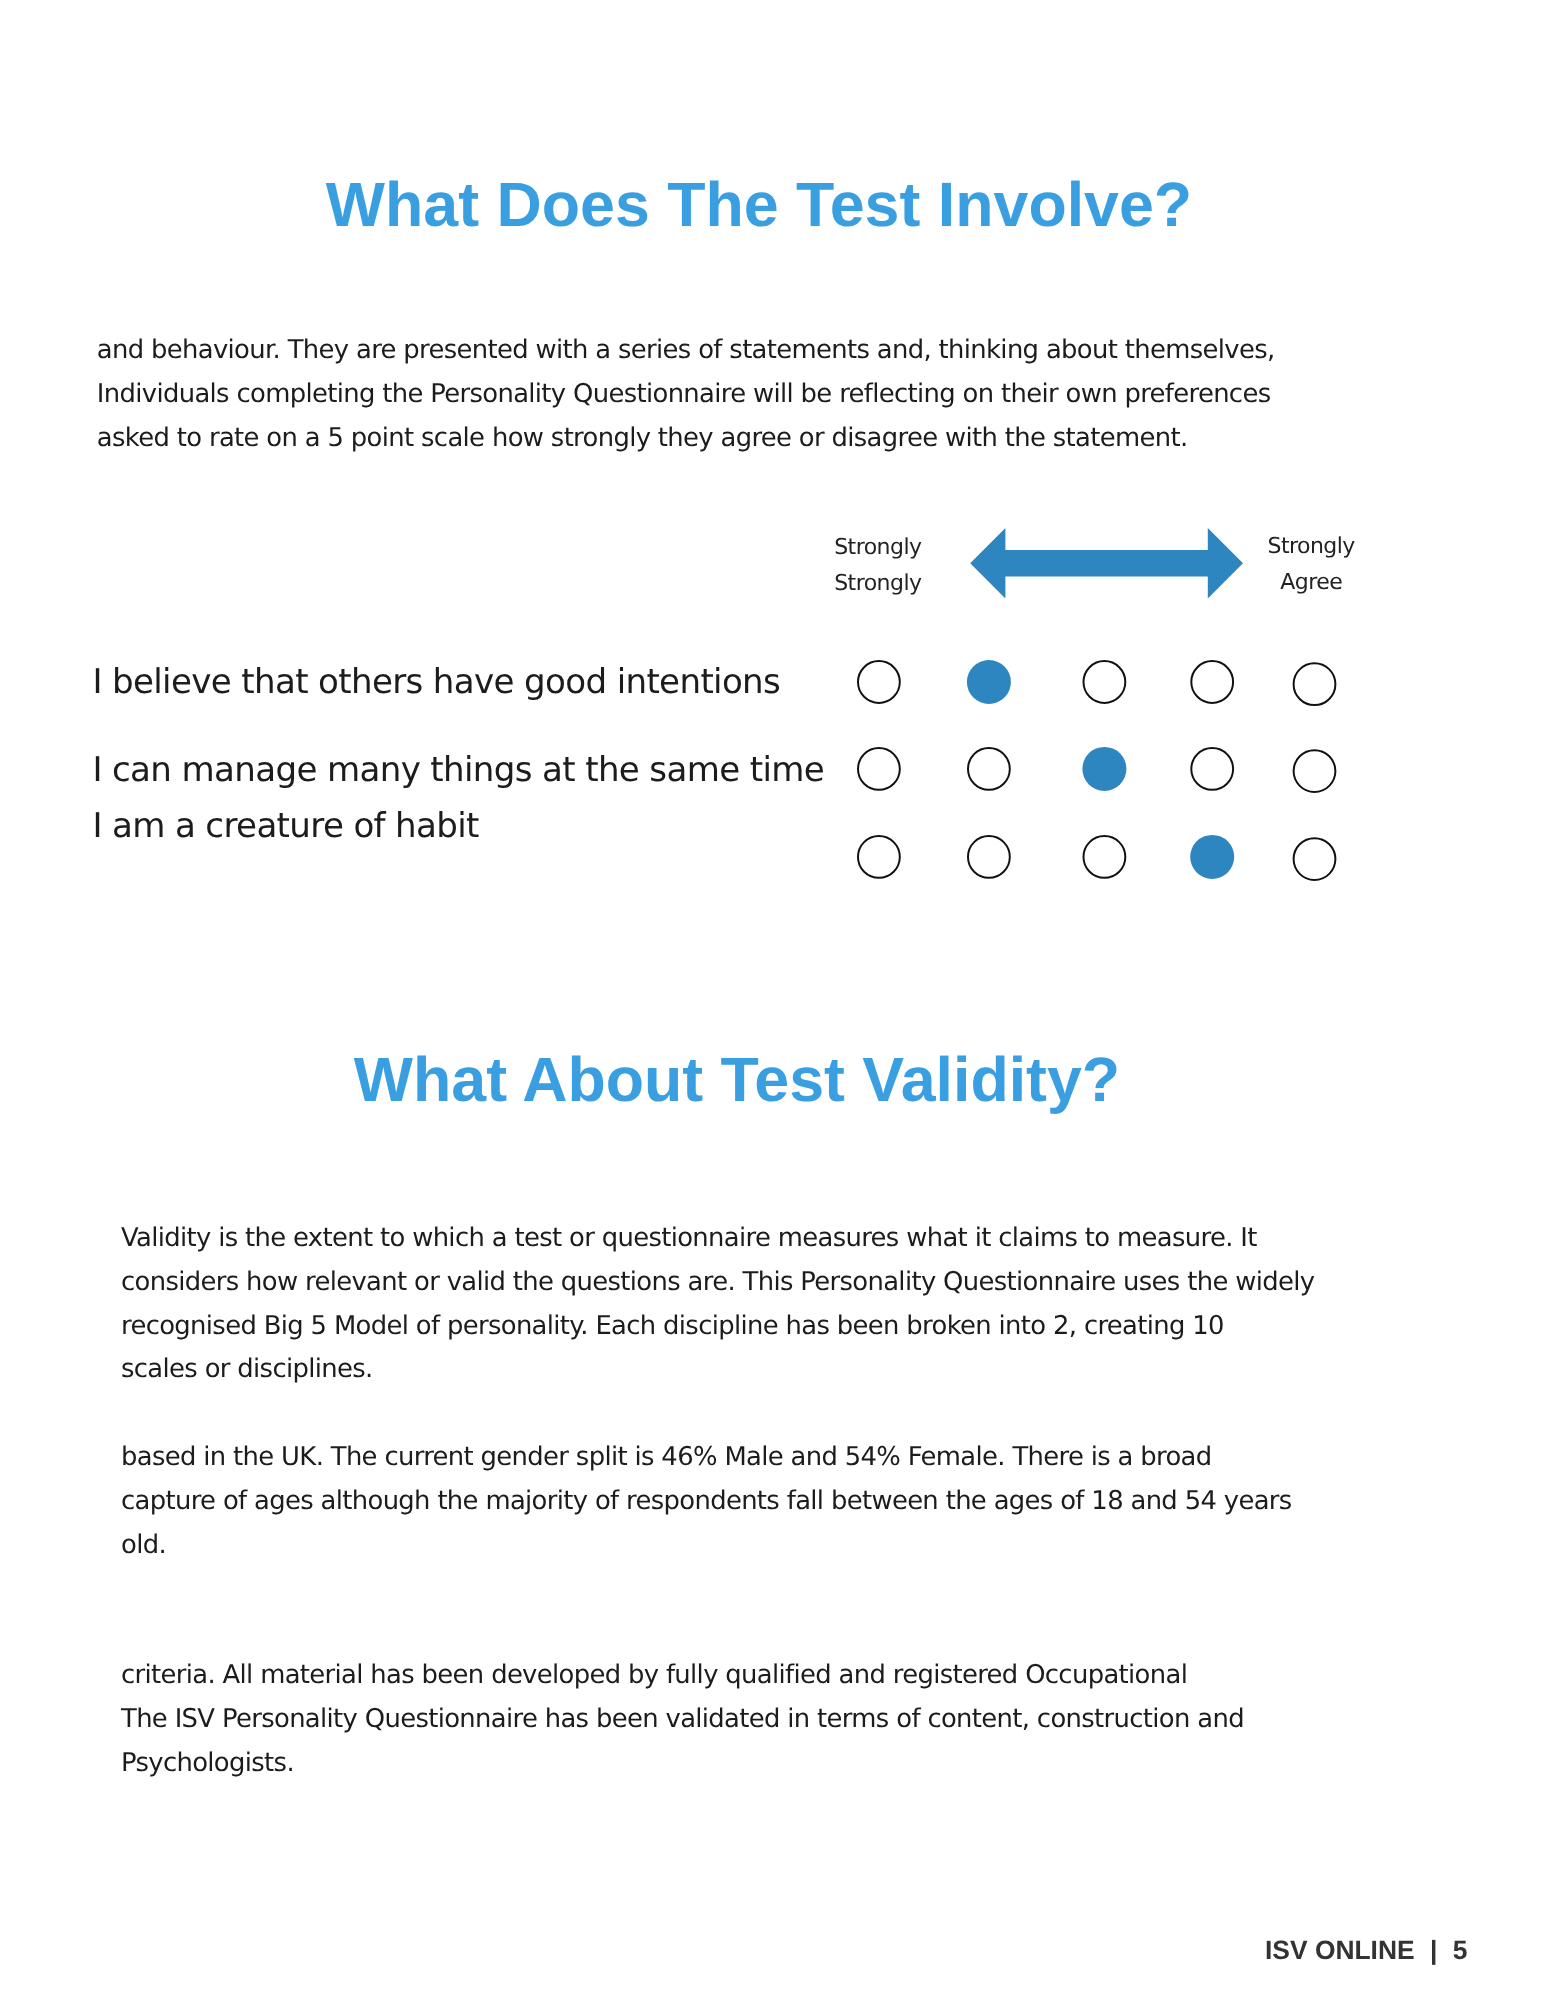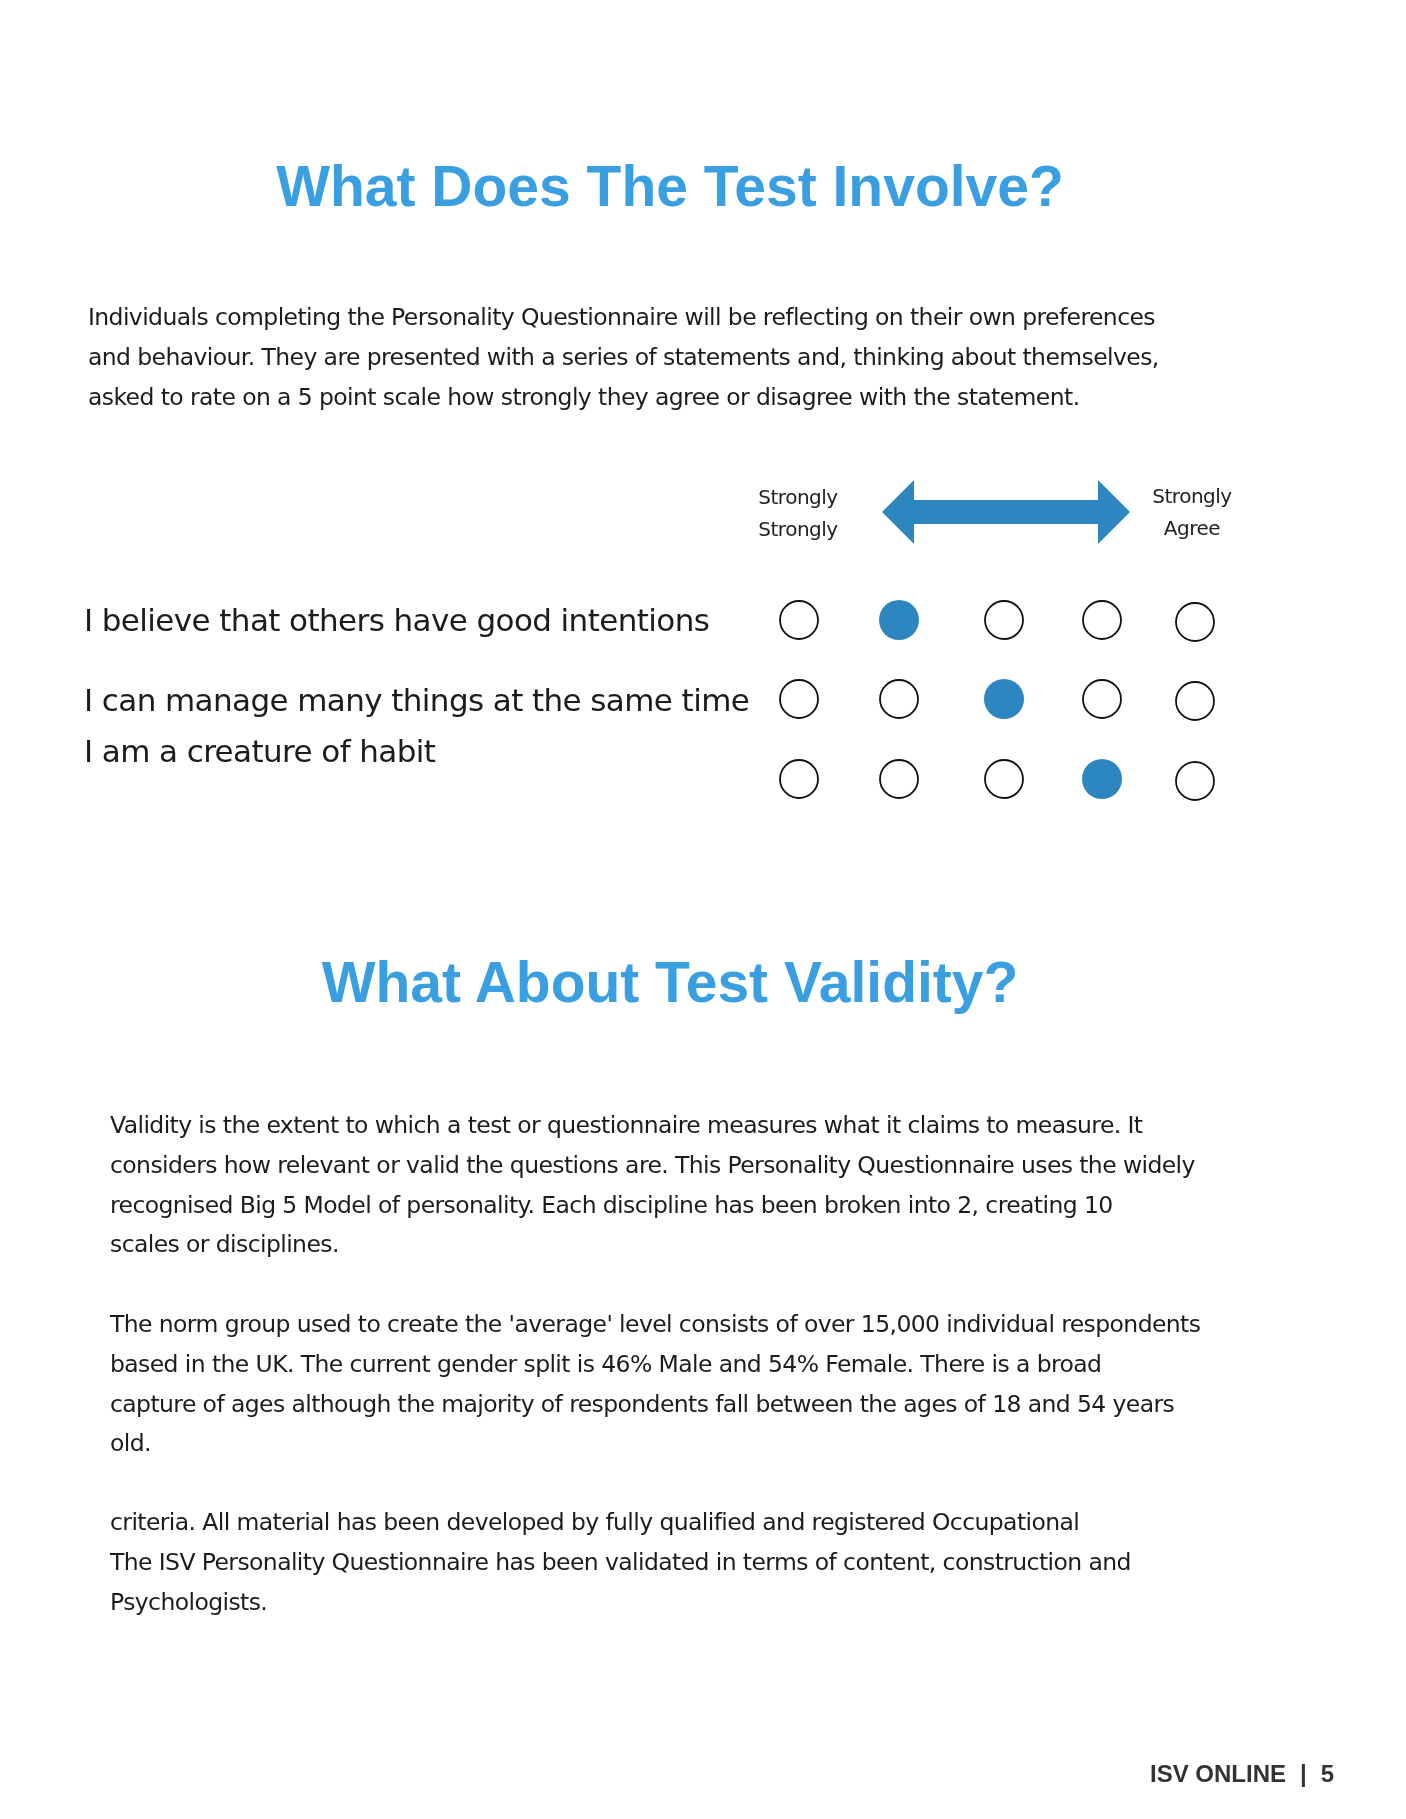--- a/index.html
+++ b/index.html
@@ -1,20 +1,20 @@
 <!DOCTYPE html>
 <html><head>
   <meta charset="utf-8">
   <style>
     html, body { margin:0; padding:0; background:#ffffff; }
     body { width:1406px; height:1819px; position:relative; overflow:hidden; }
     .heading { position:absolute; left:0; width:1340px; text-align:center;
       font-family:"Liberation Sans", sans-serif; font-weight:bold; font-size:57px;
       color:#3a9fe0; margin:0; line-height:1; }
-    #h1 { top:158px; }
+    #h1 { top:158px;margin-left:20px; }
     #h2 { top:954px;text-align:center; }
     .para { position:absolute; font-family:"DejaVu Sans", sans-serif; font-size:23.5px;
       line-height:39.8px; color:#1c1c1c; margin:0; letter-spacing:-0.6px; }
     .para span { display:block; white-space:nowrap; }
     #p1 { left:88px; top:298px; }
     #p2 { left:110px; top:1106px; }
     #p3 { left:110px; top:1305px; }
     #p4 { left:110px; top:1503px; }
     .scale-label { position:absolute; font-family:"DejaVu Sans", sans-serif; font-size:20px;
       line-height:32px; color:#222; text-align:center; width:140px; letter-spacing:-0.5px; }
@@ -27,22 +27,22 @@
     .footer { position:absolute; left:1150px; top:1760px; font-family:"Liberation Sans", sans-serif;
       font-weight:bold; font-size:24px; color:#333; white-space:nowrap; }
     .footer .sep { margin:0 14px; }
   </style>
 </head>
 <body>
 
 <h1 id="h1" class="heading">What Does The Test Involve?</h1>
 
 <div id="p1" class="para">
+  <span>and behaviour. They are presented with a series of statements and, thinking about themselves,</span>
   <span>Individuals completing the Personality Questionnaire will be reflecting on their own preferences</span>
-  <span>and behaviour. They are presented with a series of statements and, thinking about themselves,</span>
   <span>asked to rate on a 5 point scale how strongly they agree or disagree with the statement.</span>
 </div>
 
 <div id="lbl-dis" class="scale-label">
   <div>Strongly</div>
   <div>Strongly</div>
 </div>
 <div id="lbl-agr" class="scale-label">
   <div>Strongly</div>
   <div>Agree</div>
@@ -75,21 +75,20 @@
 
 <h2 id="h2" class="heading">What About Test Validity?</h2>
 
 <div id="p2" class="para">
   <span>Validity is the extent to which a test or questionnaire measures what it claims to measure. It</span>
   <span>considers how relevant or valid the questions are. This Personality Questionnaire uses the widely</span>
   <span>recognised Big 5 Model of personality. Each discipline has been broken into 2, creating 10</span>
   <span>scales or disciplines.</span>
 </div>
 <div id="p3" class="para">
-  <span>The norm group used to create the 'average' level consists of over 15,000 individual respondents</span>
   <span>based in the UK. The current gender split is 46% Male and 54% Female. There is a broad</span>
   <span>capture of ages although the majority of respondents fall between the ages of 18 and 54 years</span>
   <span>old.</span>
 </div>
 <div id="p4" class="para">
   <span>criteria. All material has been developed by fully qualified and registered Occupational</span>
   <span>The ISV Personality Questionnaire has been validated in terms of content, construction and</span>
   <span>Psychologists.</span>
 </div>
 

